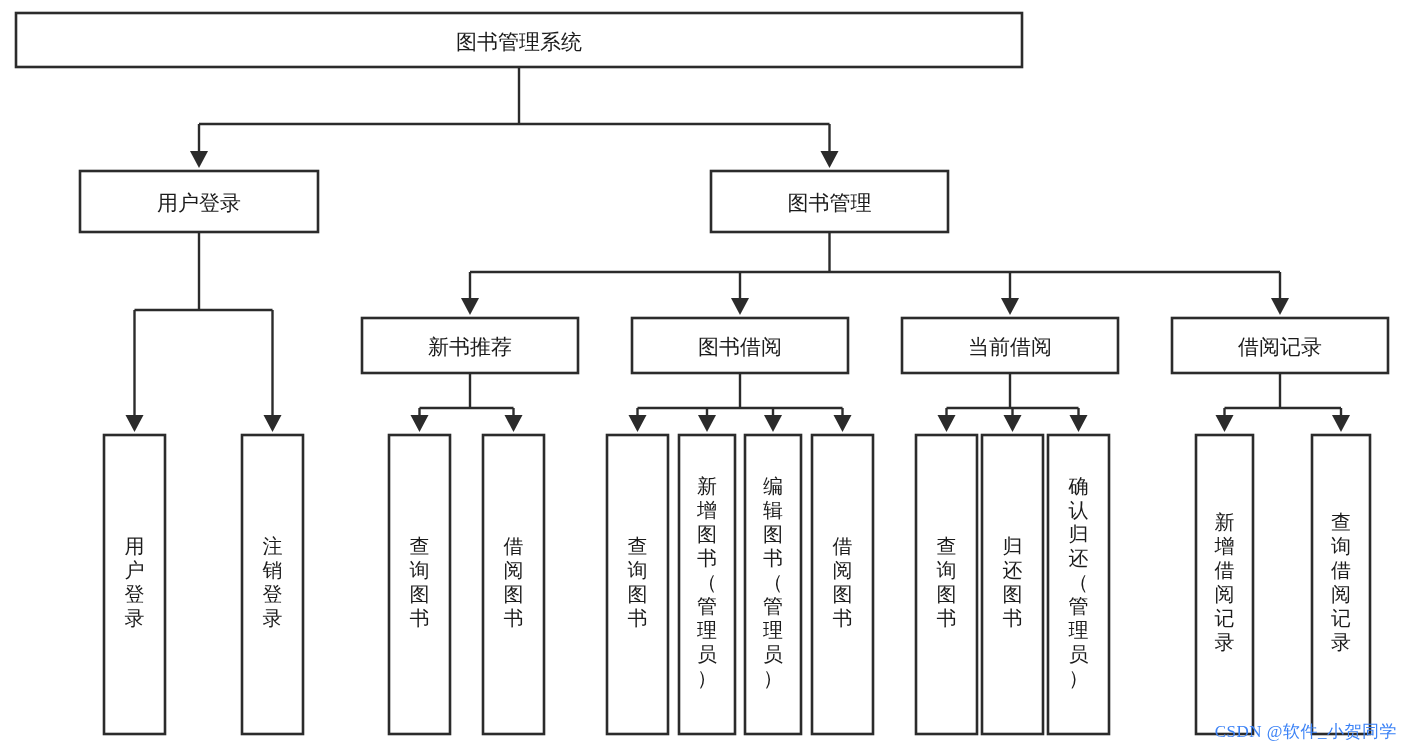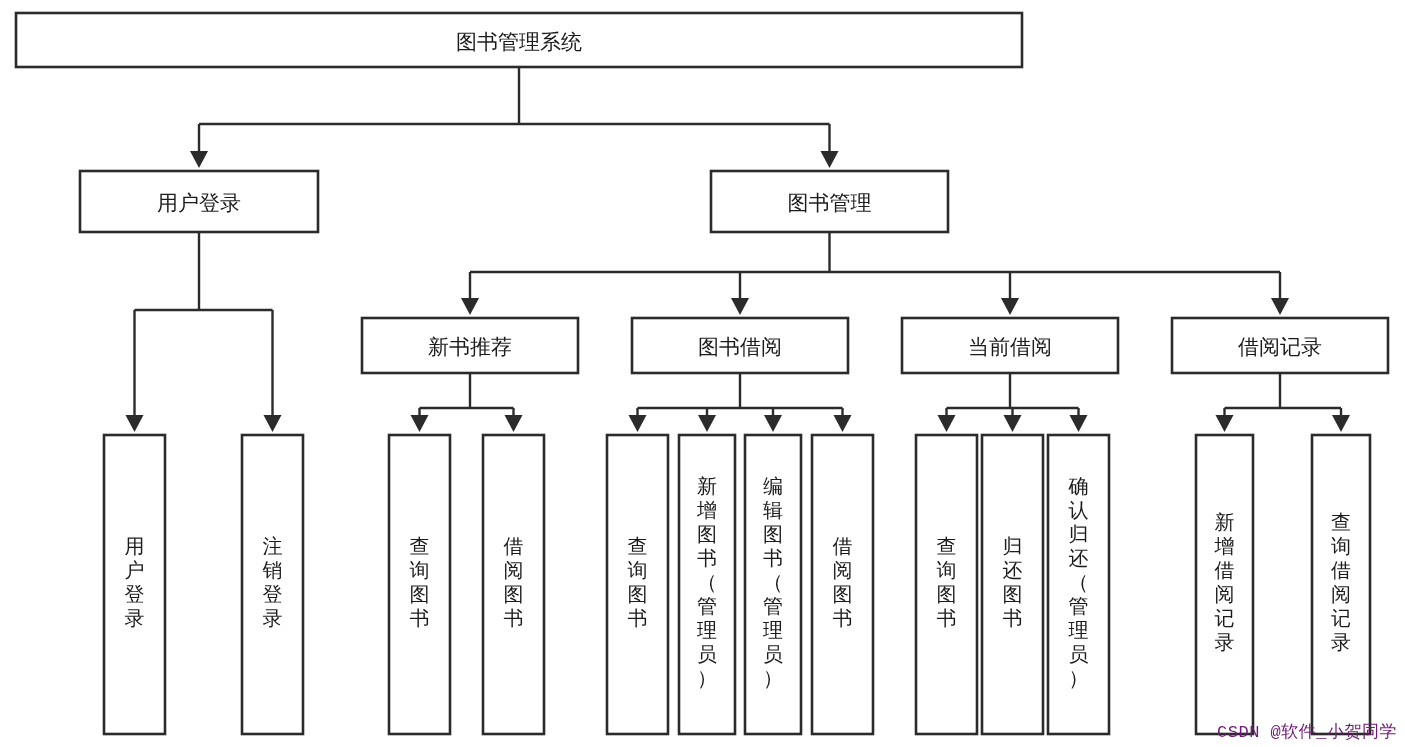--- a/index.html
+++ b/index.html
@@ -52,23 +52,23 @@
   .node-label-v {
     font-family: "Liberation Sans", "DejaVu Sans", sans-serif;
     font-size: 20px;
     fill: #1b1b1b;
     text-anchor: middle;
   }
   .watermark {
     position: absolute;
     right: 8px;
     bottom: 4px;
-    font-family: Liberation Mono, monospace;
+    font-family: Liberation Serif, serif;
     font-size: 17px;
-    color: #701a75;
+    color: #3b82f6;
     letter-spacing: 0.5px;
     white-space: nowrap;
     user-select: none;
   }
 </style>
 </head>
 <body>
 
 <div id="diagram-root">
   <svg id="flow" viewBox="0 0 1405 747" xmlns="http://www.w3.org/2000/svg">

